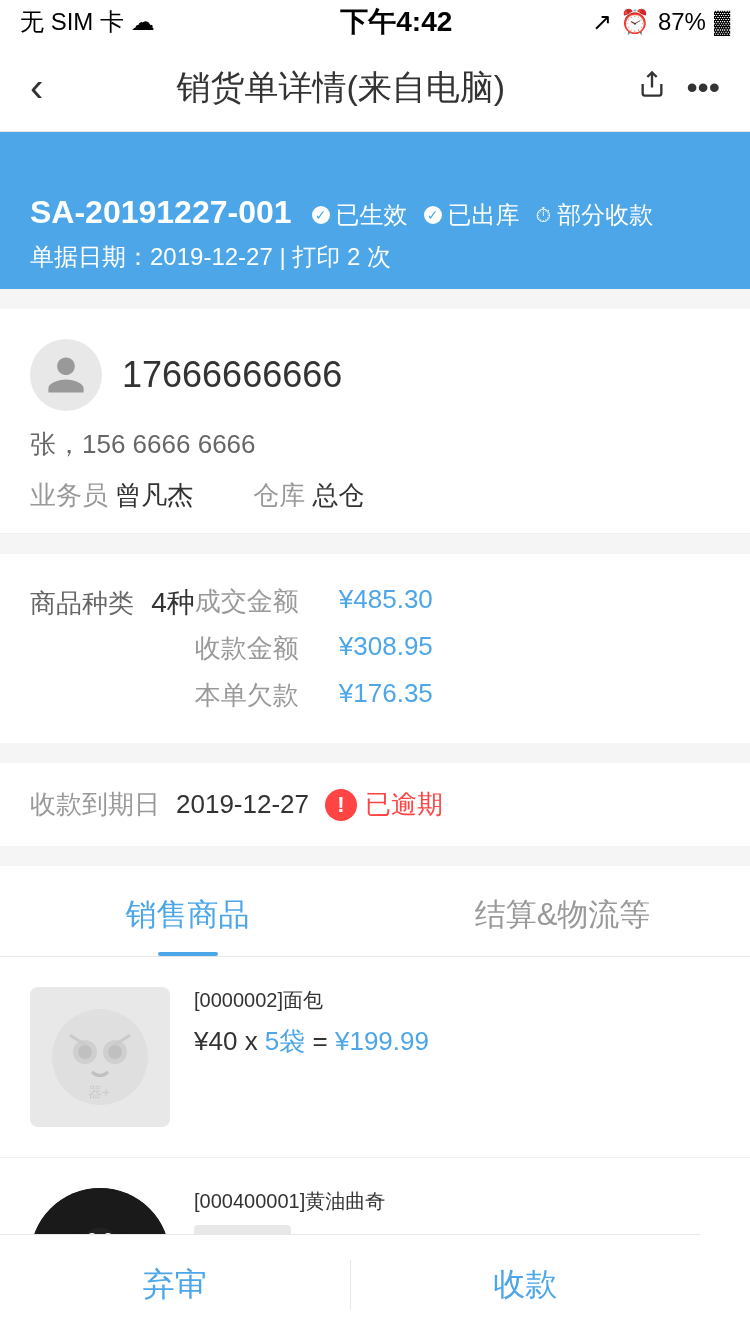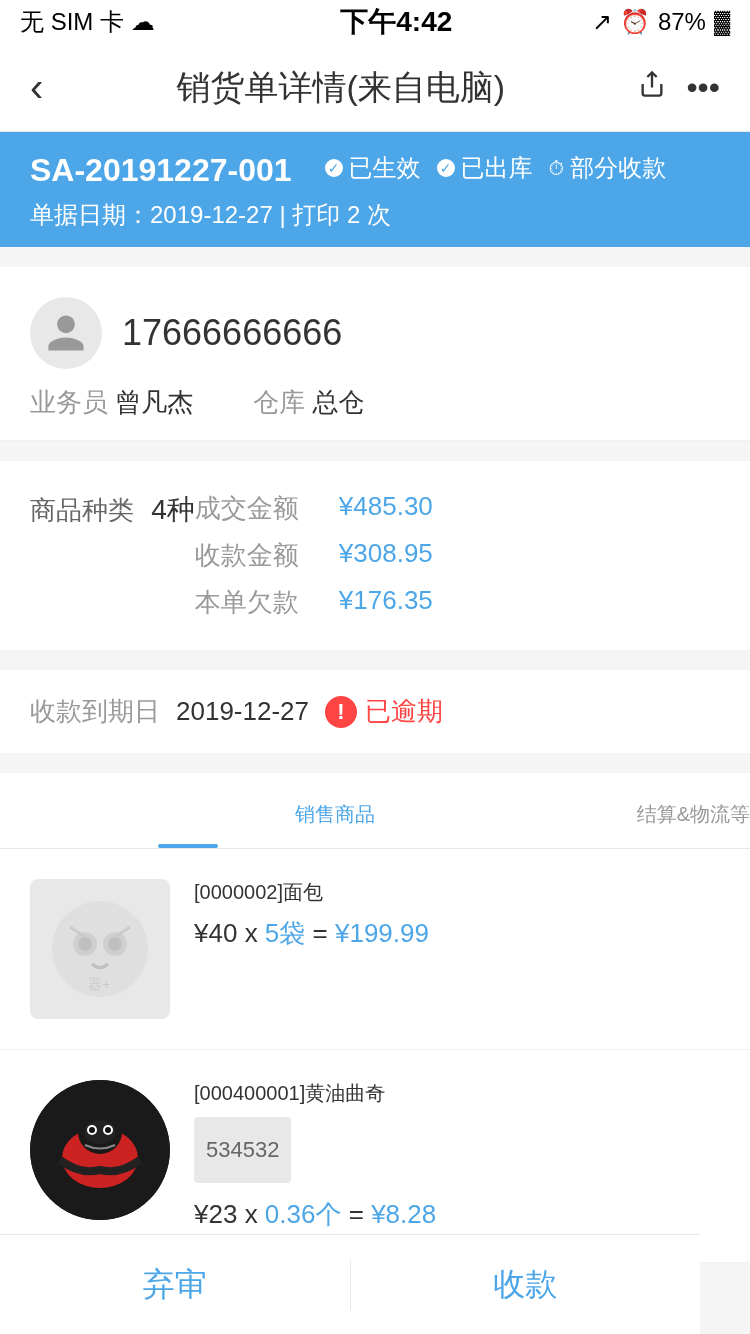--- a/index.html
+++ b/index.html
@@ -50,23 +50,24 @@
       font-size: 32px;
       color: #333;
     }
     
     .header-banner {
       background: #4da6e8;
       padding: 20px 30px 16px;
     }
     .header-banner-top {
       display: flex;
-      align-items: flex-start;
-      gap: 33px;
+      align-items: flex-end;
+      gap: 20px;
       margin-bottom: 10px;
+      margin-top: 42px;
     }
     .order-number {
       font-size: 32px;
       font-weight: bold;
       color: #fff;
     }
     .status-tags {
       display: flex;
       gap: 16px;
       align-items: center;
@@ -207,23 +208,23 @@
     .tabs-section {
       background: #fff;
       margin-top: 20px;
     }
     .tabs-row {
       display: flex;
       border-bottom: 1px solid #e8e8e8;
     }
     .tab-item {
       flex: 1;
-      text-align: right;
+      text-align: center;
       padding: 28px 0 20px;
-      font-size: 20px;
+      font-size: 31px;
       color: #999;
       position: relative;
       cursor: pointer;
     }
     .tab-item.active {
       color: #4da6e8;
     }
     .tab-item.active::after {
       content: '';
       position: absolute;
@@ -371,20 +372,21 @@
 <div class="section-white">
   <div class="customer-info">
     <div class="customer-top">
       <div class="avatar">
         <svg viewBox="0 0 24 24" fill="#999">
           <path d="M12 12c2.7 0 4.8-2.1 4.8-4.8S14.7 2.4 12 2.4 7.2 4.5 7.2 7.2 9.3 12 12 12zm0 2.4c-3.2 0-9.6 1.6-9.6 4.8v2.4h19.2v-2.4c0-3.2-6.4-4.8-9.6-4.8z"></path>
         </svg>
       </div>
       <span class="customer-id">17666666666</span>
     </div>
+    <div class="customer-sub">张，156 6666 6666</div>
     <div class="customer-details">
       <div>
         <span class="label">业务员</span>
         <span class="value">曾凡杰</span>
       </div>
       <div>
         <span class="label">仓库</span>
         <span class="value">总仓</span>
       </div>
     </div>

